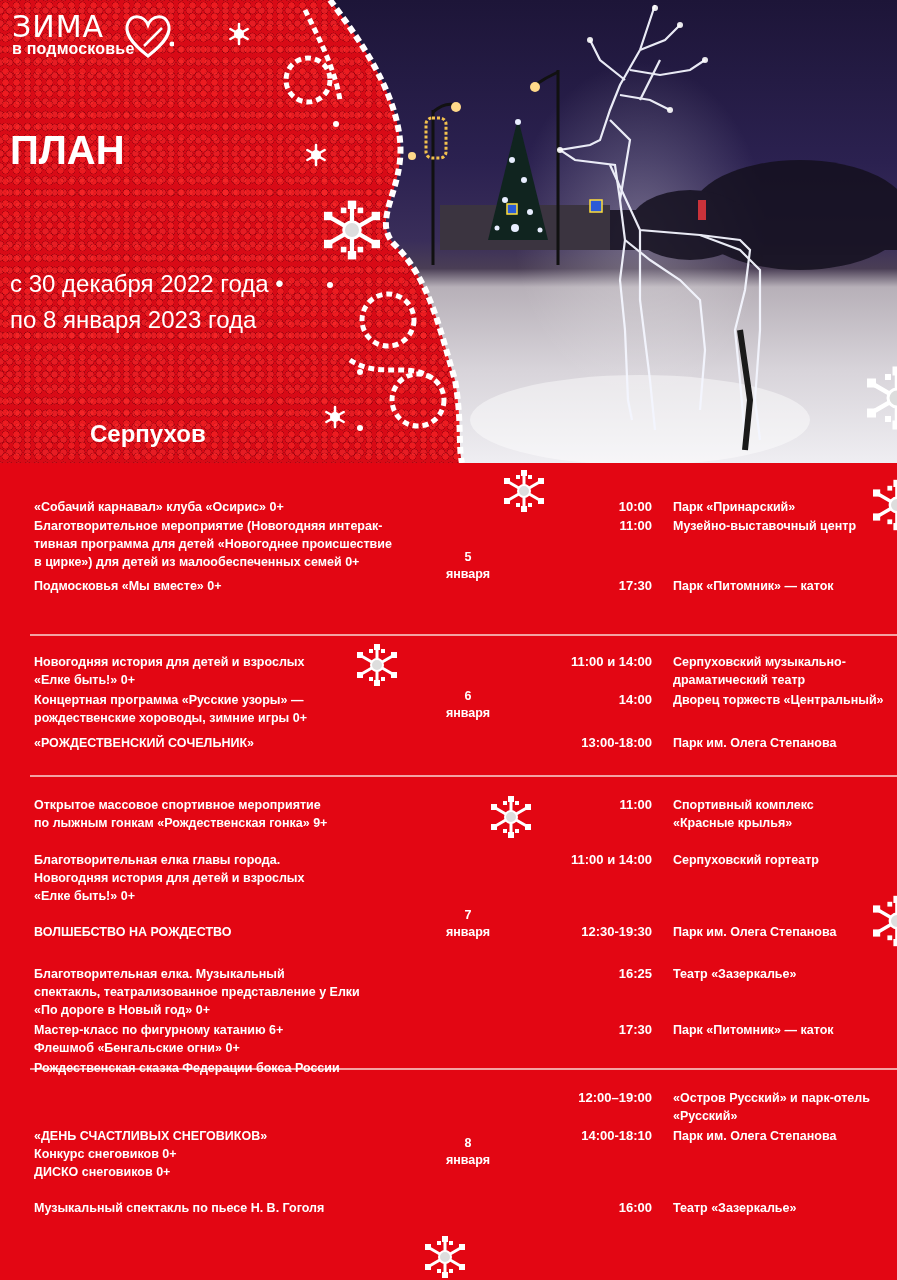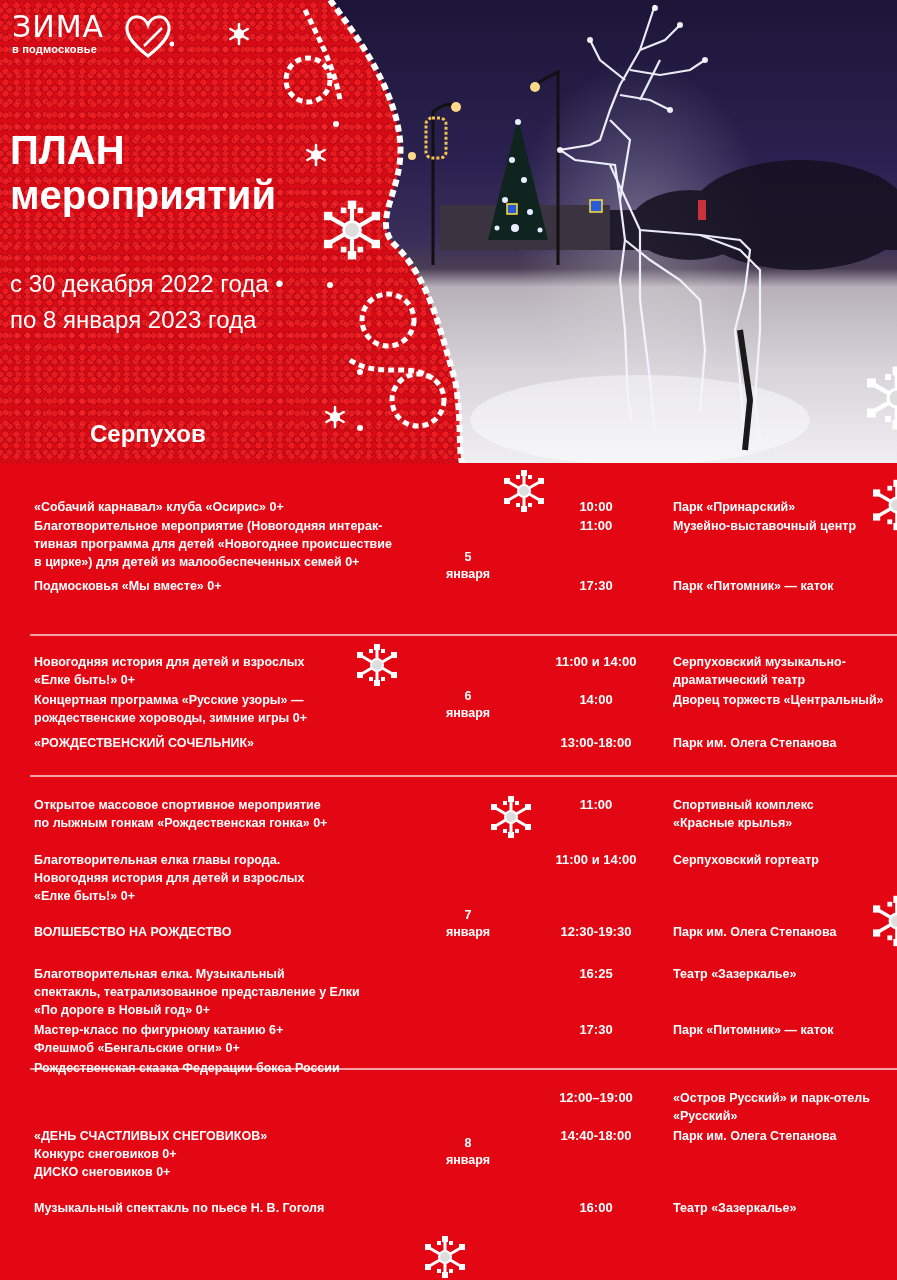--- a/index.html
+++ b/index.html
@@ -32,21 +32,21 @@
   }
   .photo-border {
     position: absolute; left: 0; top: 0; width: 897px; height: 463px; pointer-events: none;
   }
 
   .logo { position: absolute; left: 12px; top: 12px; }
   .logo-main {
     font-size: 30px; font-weight: 400; letter-spacing: 1px; line-height: 30px;
     color: #fff; font-family: "DejaVu Sans", sans-serif; display: inline-block;
   }
-  .logo-sub { font-size: 11px; font-weight: 700; line-height: 14px; letter-spacing: 0.2px; }
+  .logo-sub { font-size: 16px; font-weight: 700; line-height: 14px; letter-spacing: 0.2px; }
   .logo-heart { position: absolute; left: 110px; top: 0px; width: 52px; height: 48px; }
 
   .title {
     position: absolute; left: 10px; top: 128px;
     font-size: 40px; font-weight: 700; line-height: 45px;
   }
   .dates {
     position: absolute; left: 10px; top: 266px;
     font-size: 24px; font-weight: 400; line-height: 36px;
   }
@@ -56,21 +56,21 @@
   }
 
   .schedule { position: absolute; left: 0; top: 463px; width: 897px; height: 817px; background: #e30613; }
   .section { position: absolute; left: 0; width: 897px; }
   .divider { position: absolute; left: 30px; width: 867px; height: 2px; background: #f3a3a3; }
   .ev {
     position: absolute; left: 34px; width: 385px;
     font-size: 12.5px; font-weight: 700; line-height: 18px;
   }
   .tm {
-    position: absolute; left: 540px; width: 112px; text-align: center;
+    position: absolute; left: 540px; width: 112px; text-align: right;
     font-size: 13px; font-weight: 700; line-height: 18px;
   }
   .pl {
     position: absolute; left: 673px; width: 224px;
     font-size: 12.5px; font-weight: 700; line-height: 18px;
   }
   .day {
     position: absolute; left: 430px; width: 76px; text-align: center;
     font-size: 12.5px; font-weight: 700; line-height: 17px;
   }
@@ -209,21 +209,20 @@
     <div class="logo-sub">в подмосковье</div>
     <svg class="logo-heart" viewBox="0 0 52 48">
       <path d="M26 44 C 8 30, 2 20, 6 11 C 10 2, 22 3, 26 13 C 30 3, 42 2, 46 11 C 50 20, 44 30, 26 44 Z" fill="none" stroke="#fff" stroke-width="3"></path>
       <path d="M22 34 L40 16" stroke="#fff" stroke-width="2.5"></path>
       <circle cx="50" cy="32" r="2.5" fill="#fff"></circle>
     </svg>
   </div>
 
   <div class="title">
     <div>ПЛАН</div>
-    <div>мероприятий</div>
   </div>
 
   <div class="dates">
     <div>с 30 декабря 2022 года •</div>
     <div>по 8 января 2023 года</div>
   </div>
 
   <div class="city">Серпухов</div>
 </div>
 
@@ -315,21 +314,21 @@
 
   <div class="divider" style="top:312px"></div>
 
   <div class="section" style="top:0">
     <div class="day" style="top:444px">
       <div>7</div>
       <div>января</div>
     </div>
     <div class="ev" style="top:333px">
       <div>Открытое массовое спортивное мероприятие</div>
-      <div>по лыжным гонкам «Рождественская гонка» 0+</div>
+      <div>по лыжным гонкам «Рождественская гонка» 9+</div>
     </div>
     <div class="tm" style="top:333px">11:00</div>
     <div class="pl" style="top:333px">
       <div>Спортивный комплекс</div>
       <div>«Красные крылья»</div>
     </div>
 
     <div class="ev" style="top:388px">
       <div>Благотворительная елка главы города.</div>
       <div>Новогодняя история для детей и взрослых</div>
@@ -370,21 +369,21 @@
     <div class="pl" style="top:626px">
       <div>«Остров Русский» и парк-отель</div>
       <div>«Русский»</div>
     </div>
 
     <div class="ev" style="top:664px">
       <div>«ДЕНЬ СЧАСТЛИВЫХ СНЕГОВИКОВ»</div>
       <div>Конкурс снеговиков 0+</div>
       <div>ДИСКО снеговиков 0+</div>
     </div>
-    <div class="tm" style="top:664px">14:40-18:00</div>
+    <div class="tm" style="top:664px">14:00-18:10</div>
     <div class="pl" style="top:664px">Парк им. Олега Степанова</div>
 
     <div class="ev" style="top:736px">
       <div>Музыкальный спектакль по пьесе Н. В. Гоголя</div>
     </div>
     <div class="tm" style="top:736px">16:00</div>
     <div class="pl" style="top:736px">Театр «Зазеркалье»</div>
   </div>
 </div>
 

